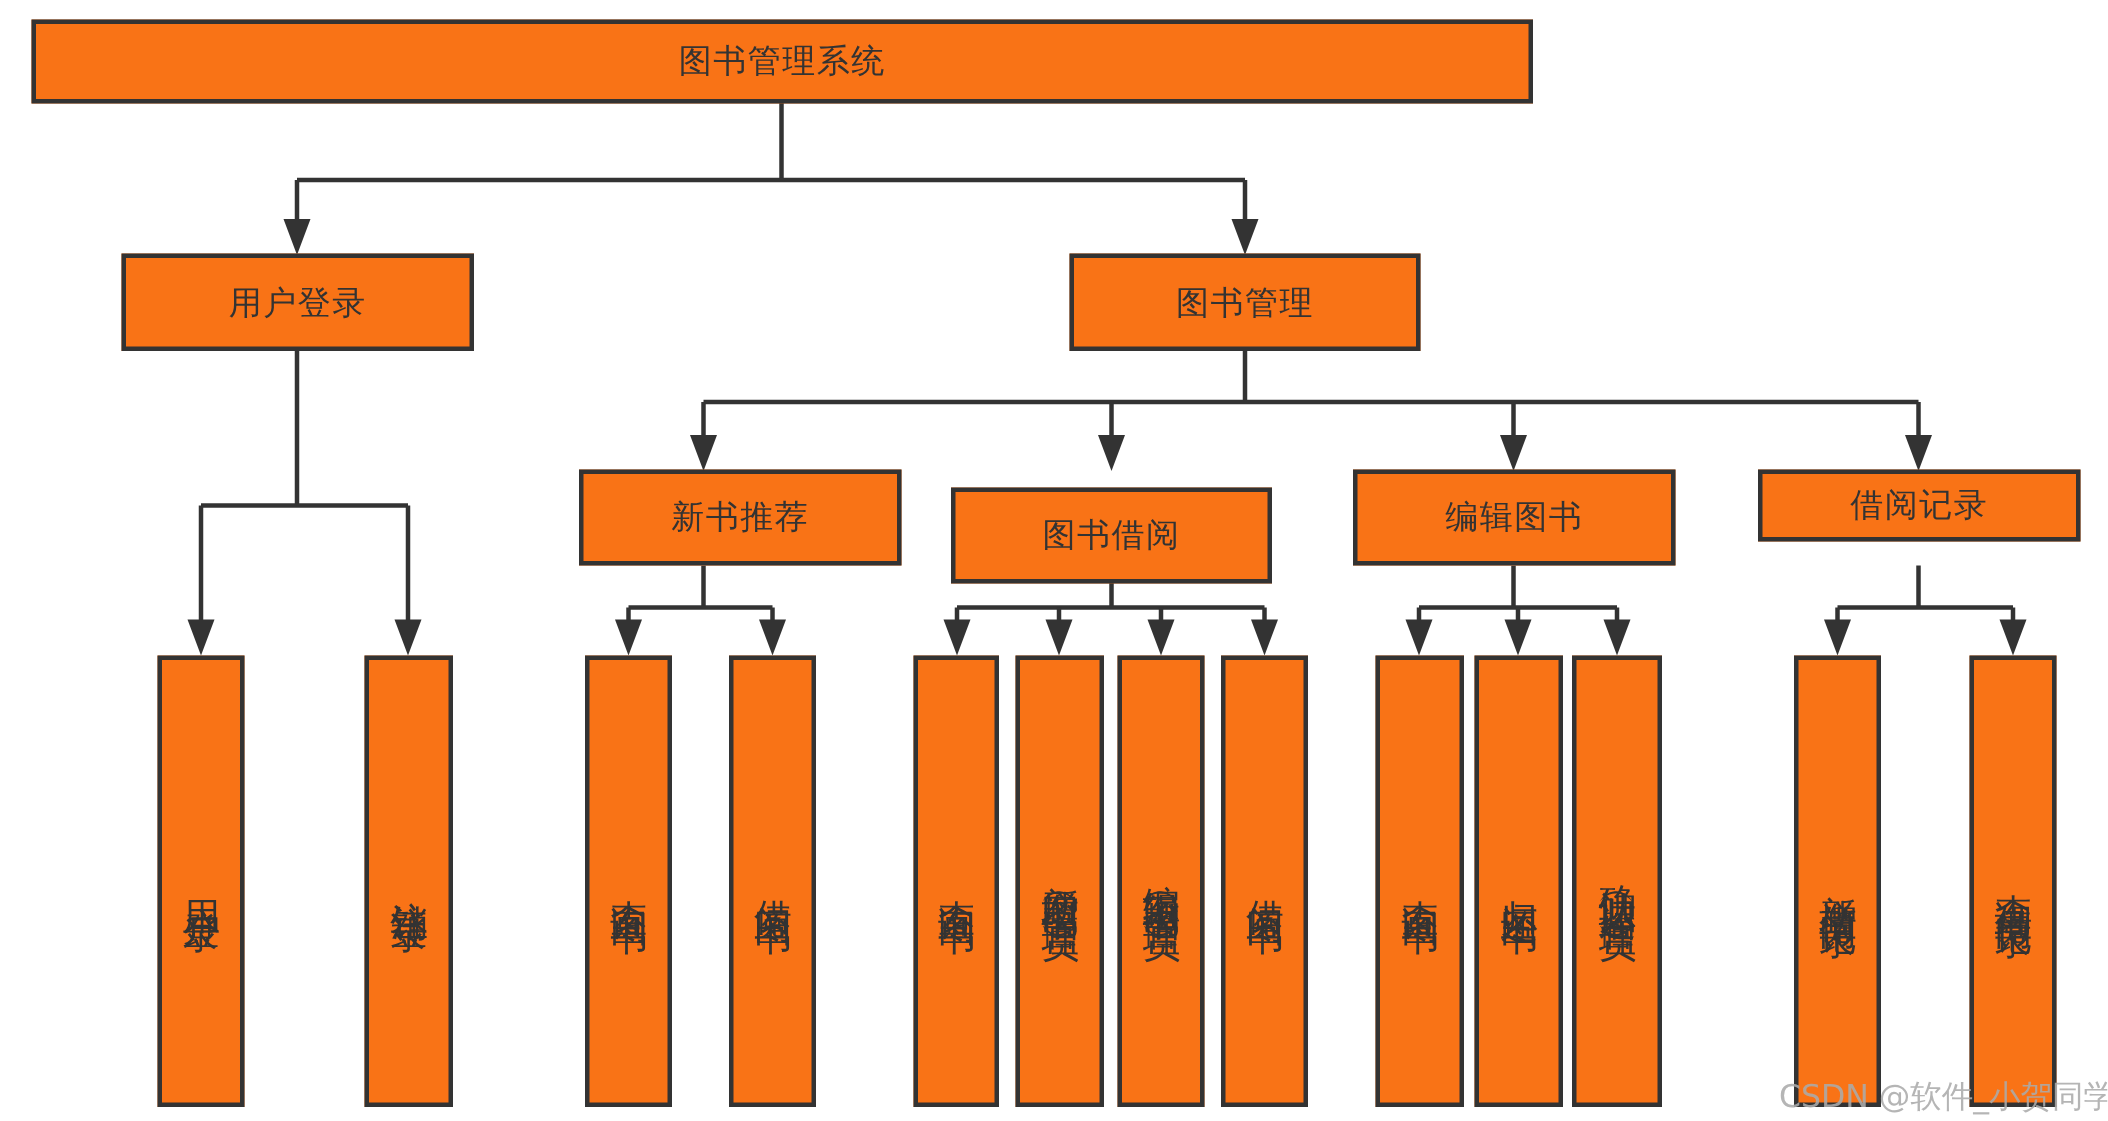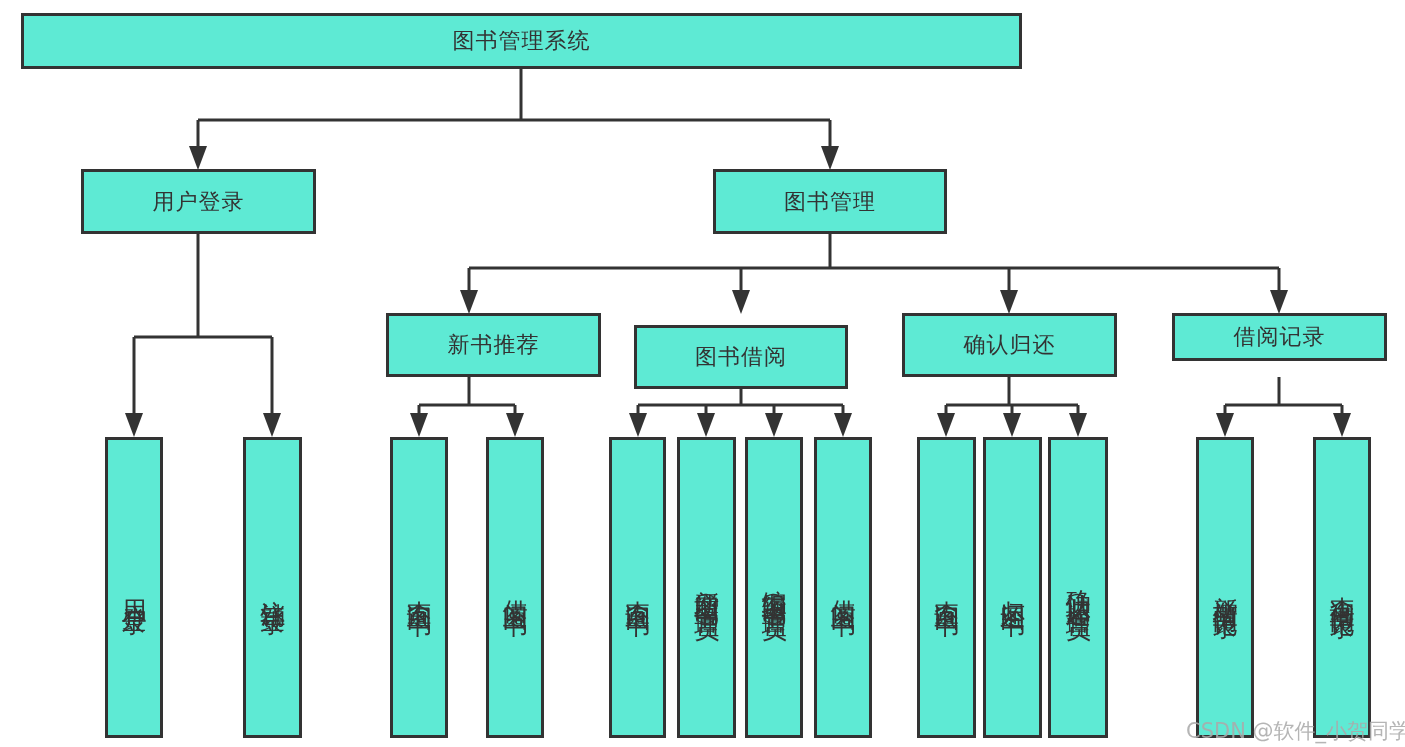--- a/index.html
+++ b/index.html
@@ -6,21 +6,21 @@
   .stage{
     position:relative;
     width:1405px;height:747px;
     background:#ffffff;
     font-family:"DejaVu Sans","Liberation Sans",sans-serif;
     overflow:hidden;
   }
   .connector-layer{position:absolute;left:0;top:0;z-index:1;}
   .node{
     position:absolute;box-sizing:border-box;
-    border:3px solid #333333;background:#5eead4;
+    border:3px solid #333333;background:#f97316;
     display:flex;align-items:center;justify-content:center;
     color:#333333;font-size:22px;letter-spacing:1px;
     z-index:2;
   }
   .vnode{
     writing-mode:vertical-rl;text-orientation:mixed;
     font-size:25px;letter-spacing:4px;line-height:1.1;
   }
   .watermark{
     position:absolute;left:1186px;top:717px;z-index:5;
@@ -106,21 +106,21 @@
     </g>
   </svg>
 
   <div class="node" style="left:21px;top:13px;width:1001px;height:56px;">图书管理系统</div>
 
   <div class="node" style="left:81px;top:169px;width:235px;height:65px;">用户登录</div>
   <div class="node" style="left:713px;top:169px;width:234px;height:65px;">图书管理</div>
 
   <div class="node" style="left:362px;top:313px;width:215px;height:64px;margin-left:24px;">新书推荐</div>
   <div class="node" style="left:634px;top:325px;width:214px;height:64px;">图书借阅</div>
-  <div class="node" style="left:902px;top:313px;width:215px;height:64px;">确认归还</div>
+  <div class="node" style="left:902px;top:313px;width:215px;height:64px;">编辑图书</div>
   <div class="node" style="left:1172px;top:313px;width:215px;height:48px;">借阅记录</div>
 
   <div class="node vnode" style="left:105px;top:437px;width:58px;height:301px;">用户登录</div>
   <div class="node vnode" style="left:243px;top:437px;width:59px;height:301px;">注销登录</div>
 
   <div class="node vnode" style="left:390px;top:437px;width:58px;height:301px;">查询图书</div>
   <div class="node vnode" style="left:486px;top:437px;width:58px;height:301px;">借阅图书</div>
 
   <div class="node vnode" style="left:609px;top:437px;width:57px;height:301px;">查询图书</div>
   <div class="node vnode" style="left:677px;top:437px;width:59px;height:301px;">新增图书（管理员）</div>

